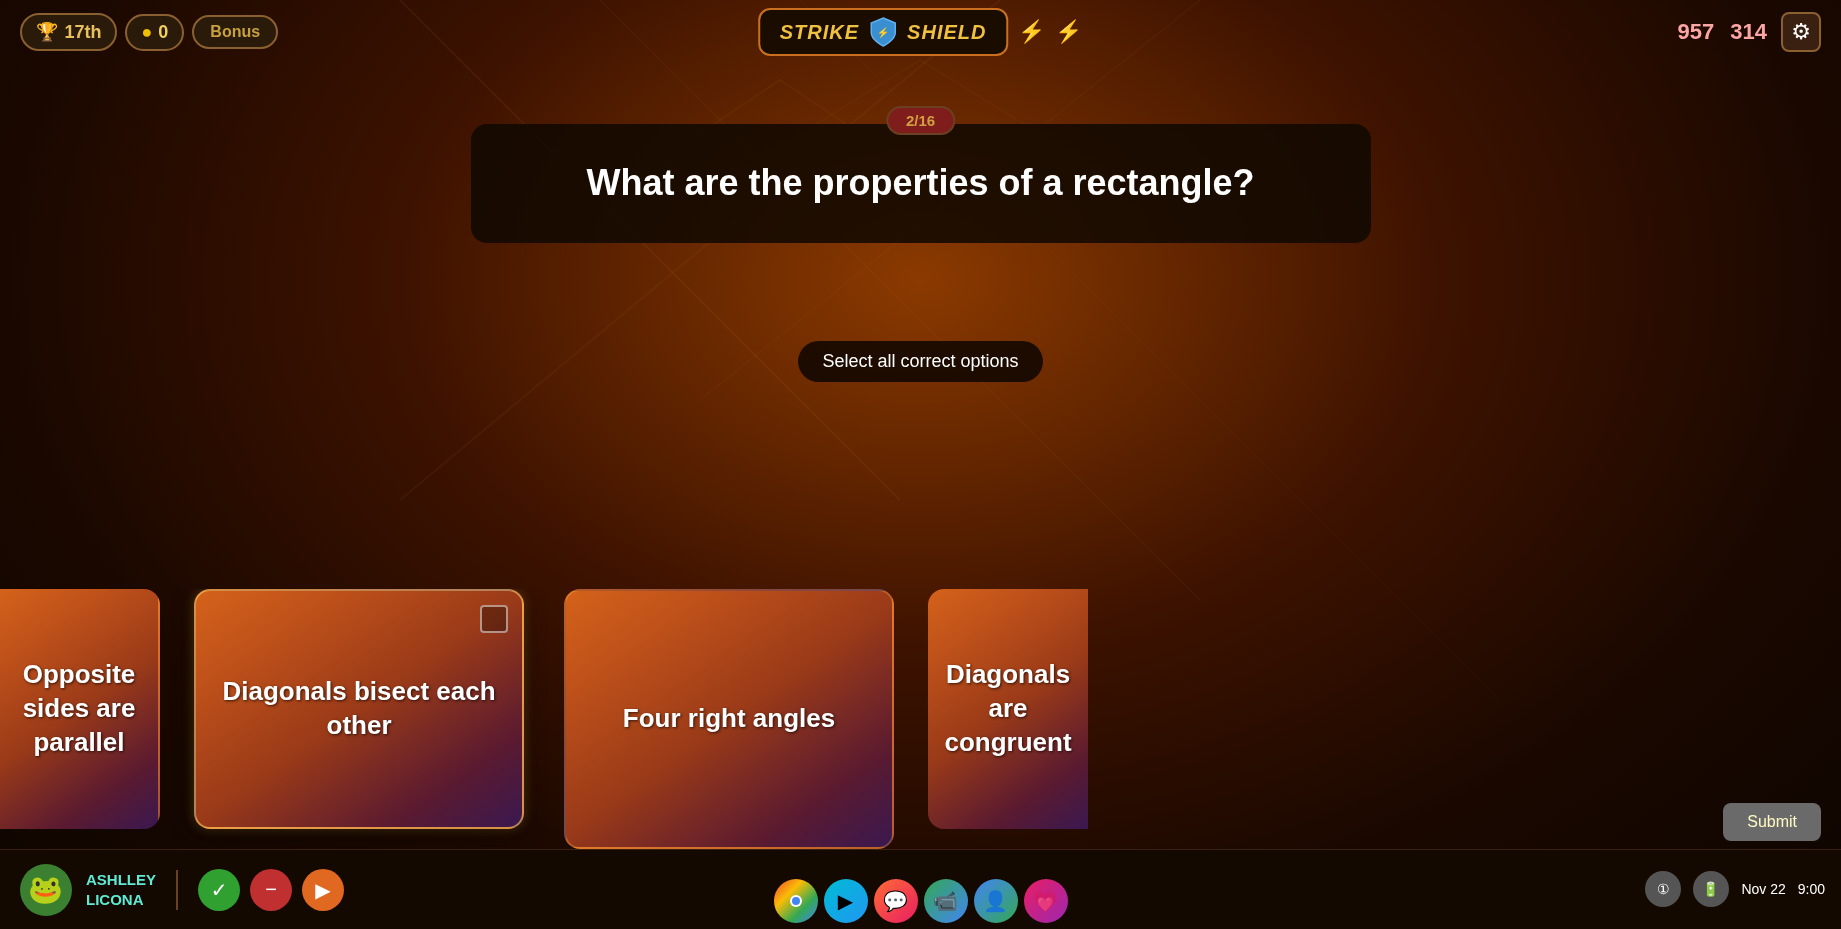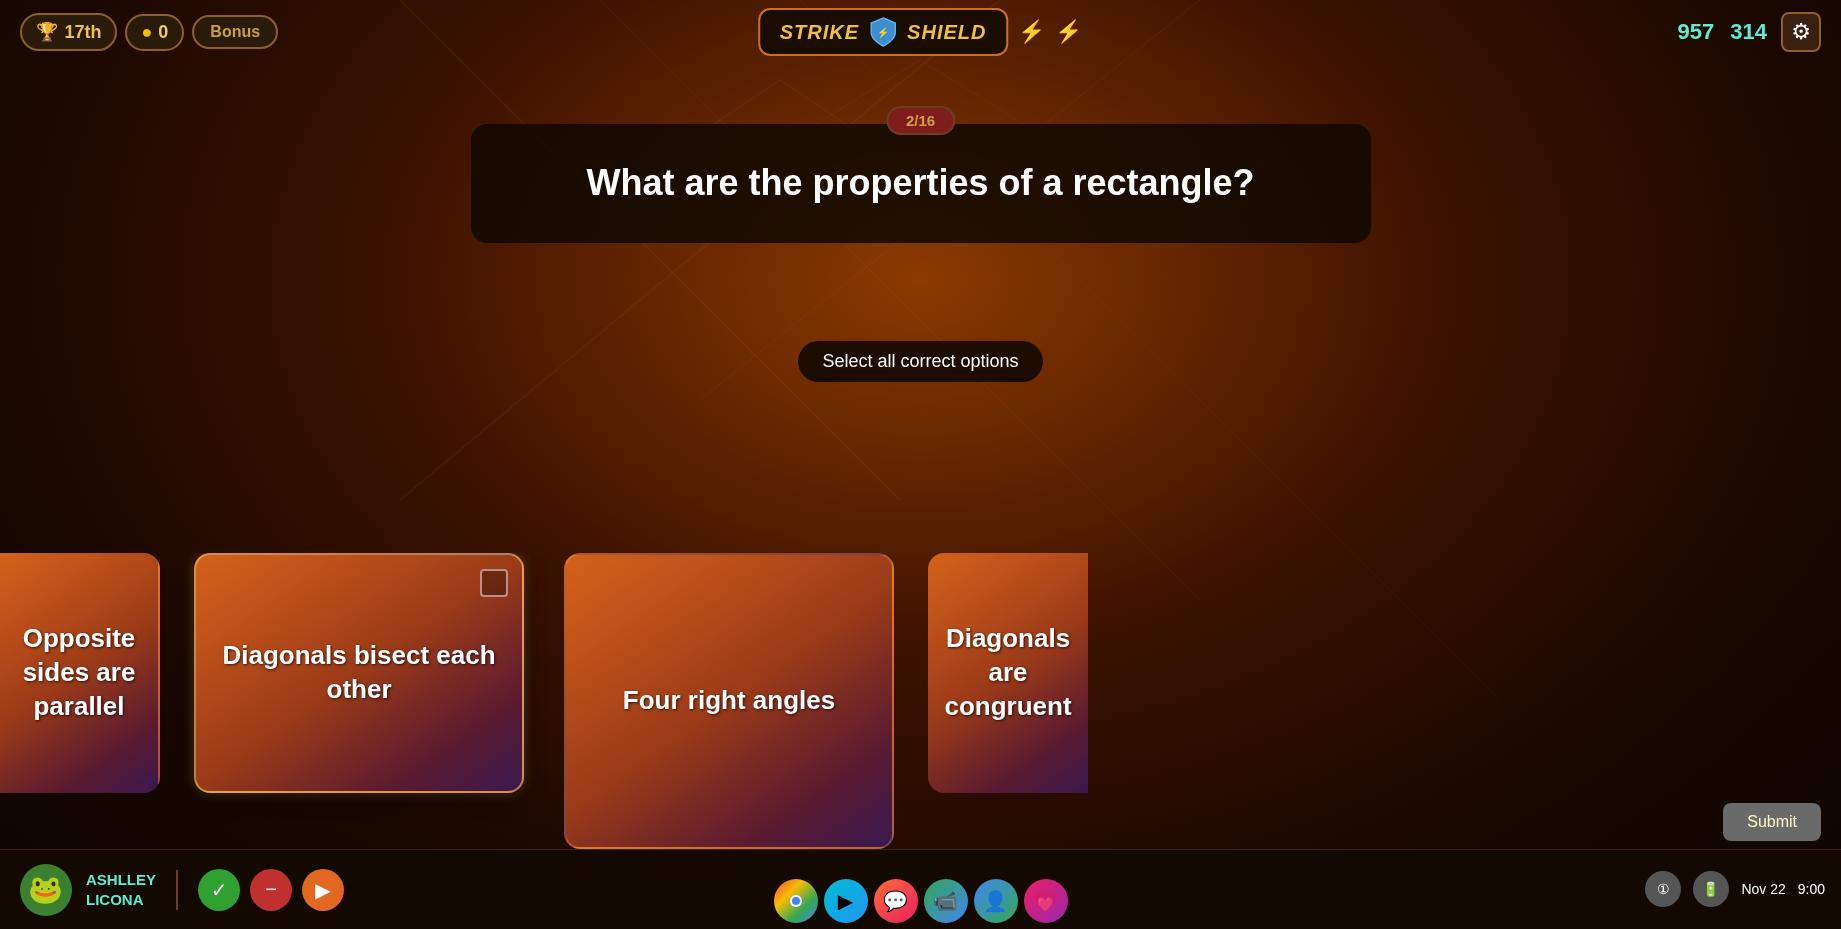--- a/index.html
+++ b/index.html
@@ -106,21 +106,21 @@
       justify-content: space-between;
     }
 
     .top-right {
       display: flex;
       align-items: center;
       gap: 14px;
     }
 
     .score-display {
-      color: #5eead4;
+      color: #fca5a5;
       font-size: 22px;
       font-weight: bold;
       display: flex;
       gap: 16px;
     }
 
     .gear-btn {
       width: 40px;
       height: 40px;
       border-radius: 8px;
@@ -530,21 +530,21 @@
     <div style="height:240px; position:relative; cursor:pointer;">
       <div class="answer-card-inner" style="height:100%; border-radius:16px; background:linear-gradient(145deg,#d4621a 0%,#c0521a 20%,#9a3a18 50%,#5a1a30 80%,#3a1850 100%); display:flex;align-items:center;justify-content:center;padding:20px;text-align:center; border:2px solid rgba(255,200,100,0.6); box-shadow: 0 4px 20px rgba(0,0,0,0.5), 0 0 12px rgba(200,150,50,0.4);">
         <div class="answer-checkbox" style="position:absolute;top:14px;right:14px;width:28px;height:28px;border:2px solid rgba(255,255,255,0.5);border-radius:4px;background:rgba(0,0,0,0.3);"></div>
         <span class="answer-text">Diagonals bisect each other</span>
       </div>
     </div>
   </div>
 
 
   <div style="flex:1; max-width:330px; margin:0 6px; display:flex; flex-direction:column;">
-    <div style="height:296px; position:relative; cursor:pointer;">
+    <div style="height:260px; position:relative; cursor:pointer;">
       <div style="height:100%; border-radius:16px; background:linear-gradient(145deg,#d4621a 0%,#c0521a 20%,#9a3a18 50%,#5a1a30 80%,#3a1850 100%); display:flex;align-items:center;justify-content:center;padding:20px;text-align:center; border:2px solid rgba(255,180,80,0.3);">
         <span class="answer-text">Four right angles</span>
       </div>
     </div>
   </div>
 
   <div class="answer-card-last">
     <div class="answer-card-last-inner">
       <span class="answer-text">Diagonals are congruent</span>
     </div>

